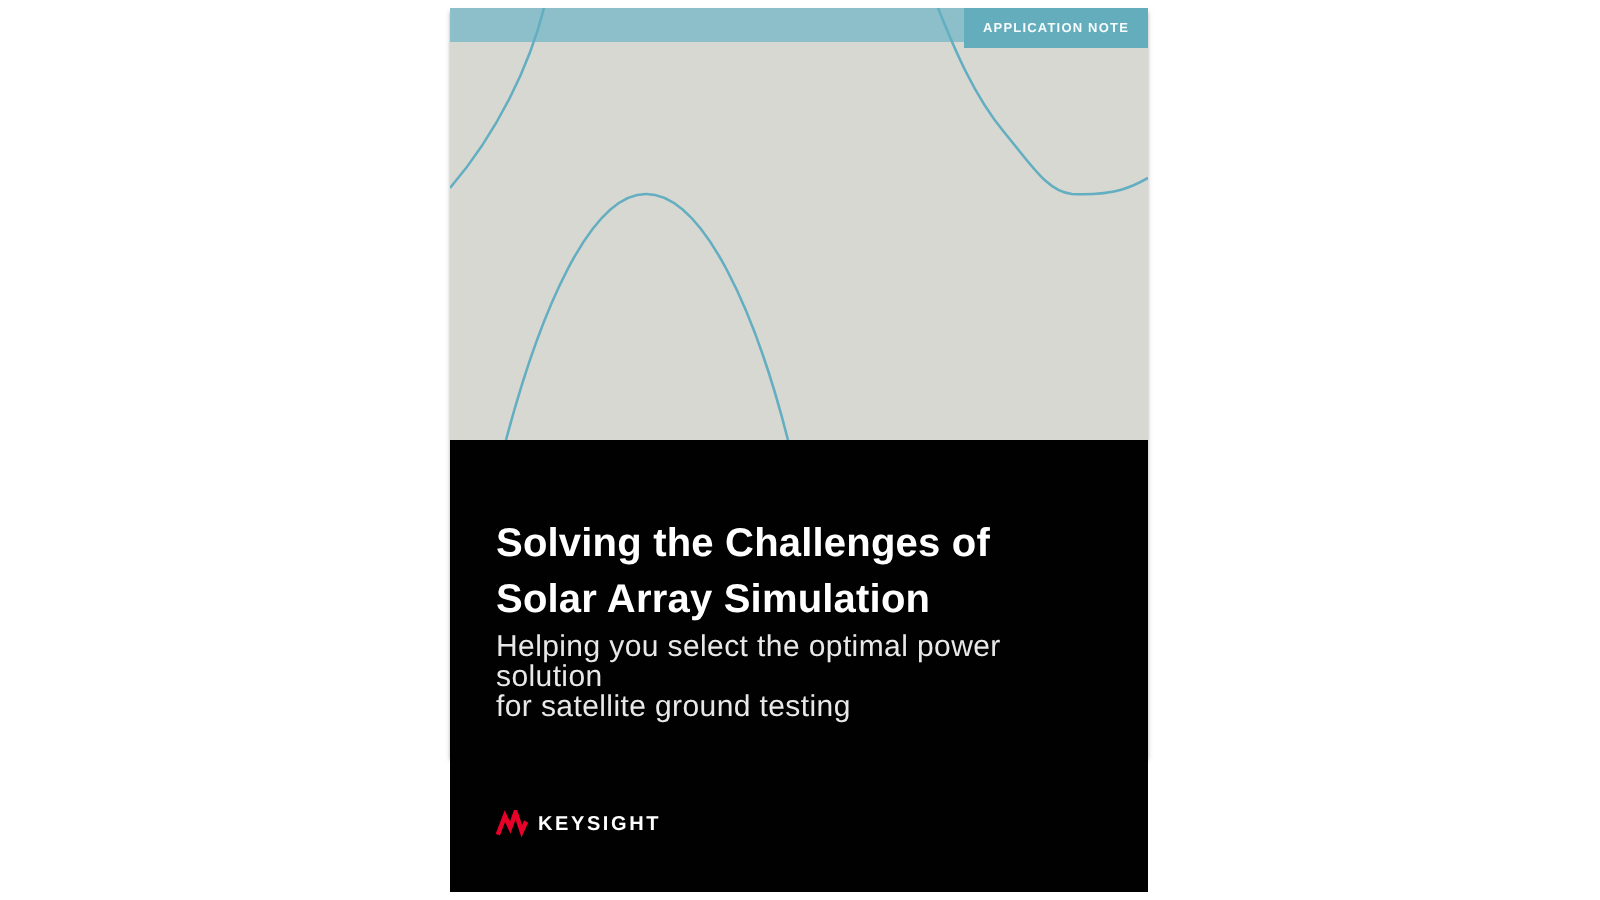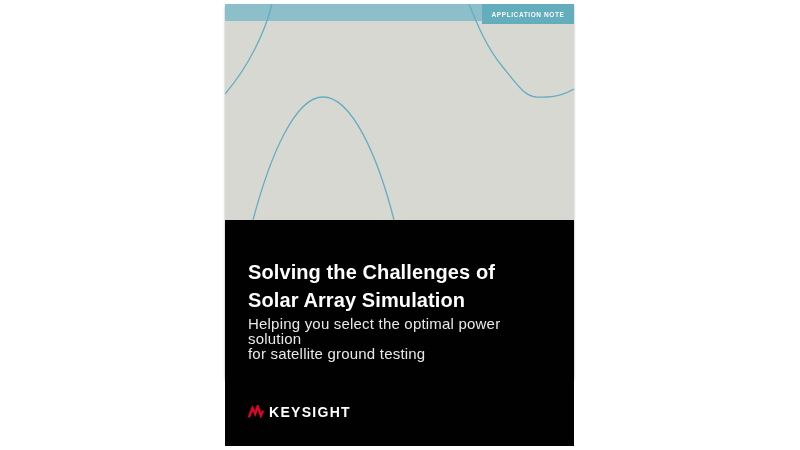--- a/index.html
+++ b/index.html
@@ -65,21 +65,21 @@
     white-space:pre-line;
   }
   .logo{
     position:absolute;
     left:23px;bottom:26px;
     display:flex;align-items:center;
   }
   .logo svg{display:block;margin-right:5px;}
   .logo span{
     color:#ffffff;
-    font-size:14px;
+    font-size:10px;
     font-weight:bold;
     letter-spacing:1.3px;
     white-space:nowrap;
     text-align:center;
   }
 </style>
 </head>
 <body>
 
 <div class="page">

